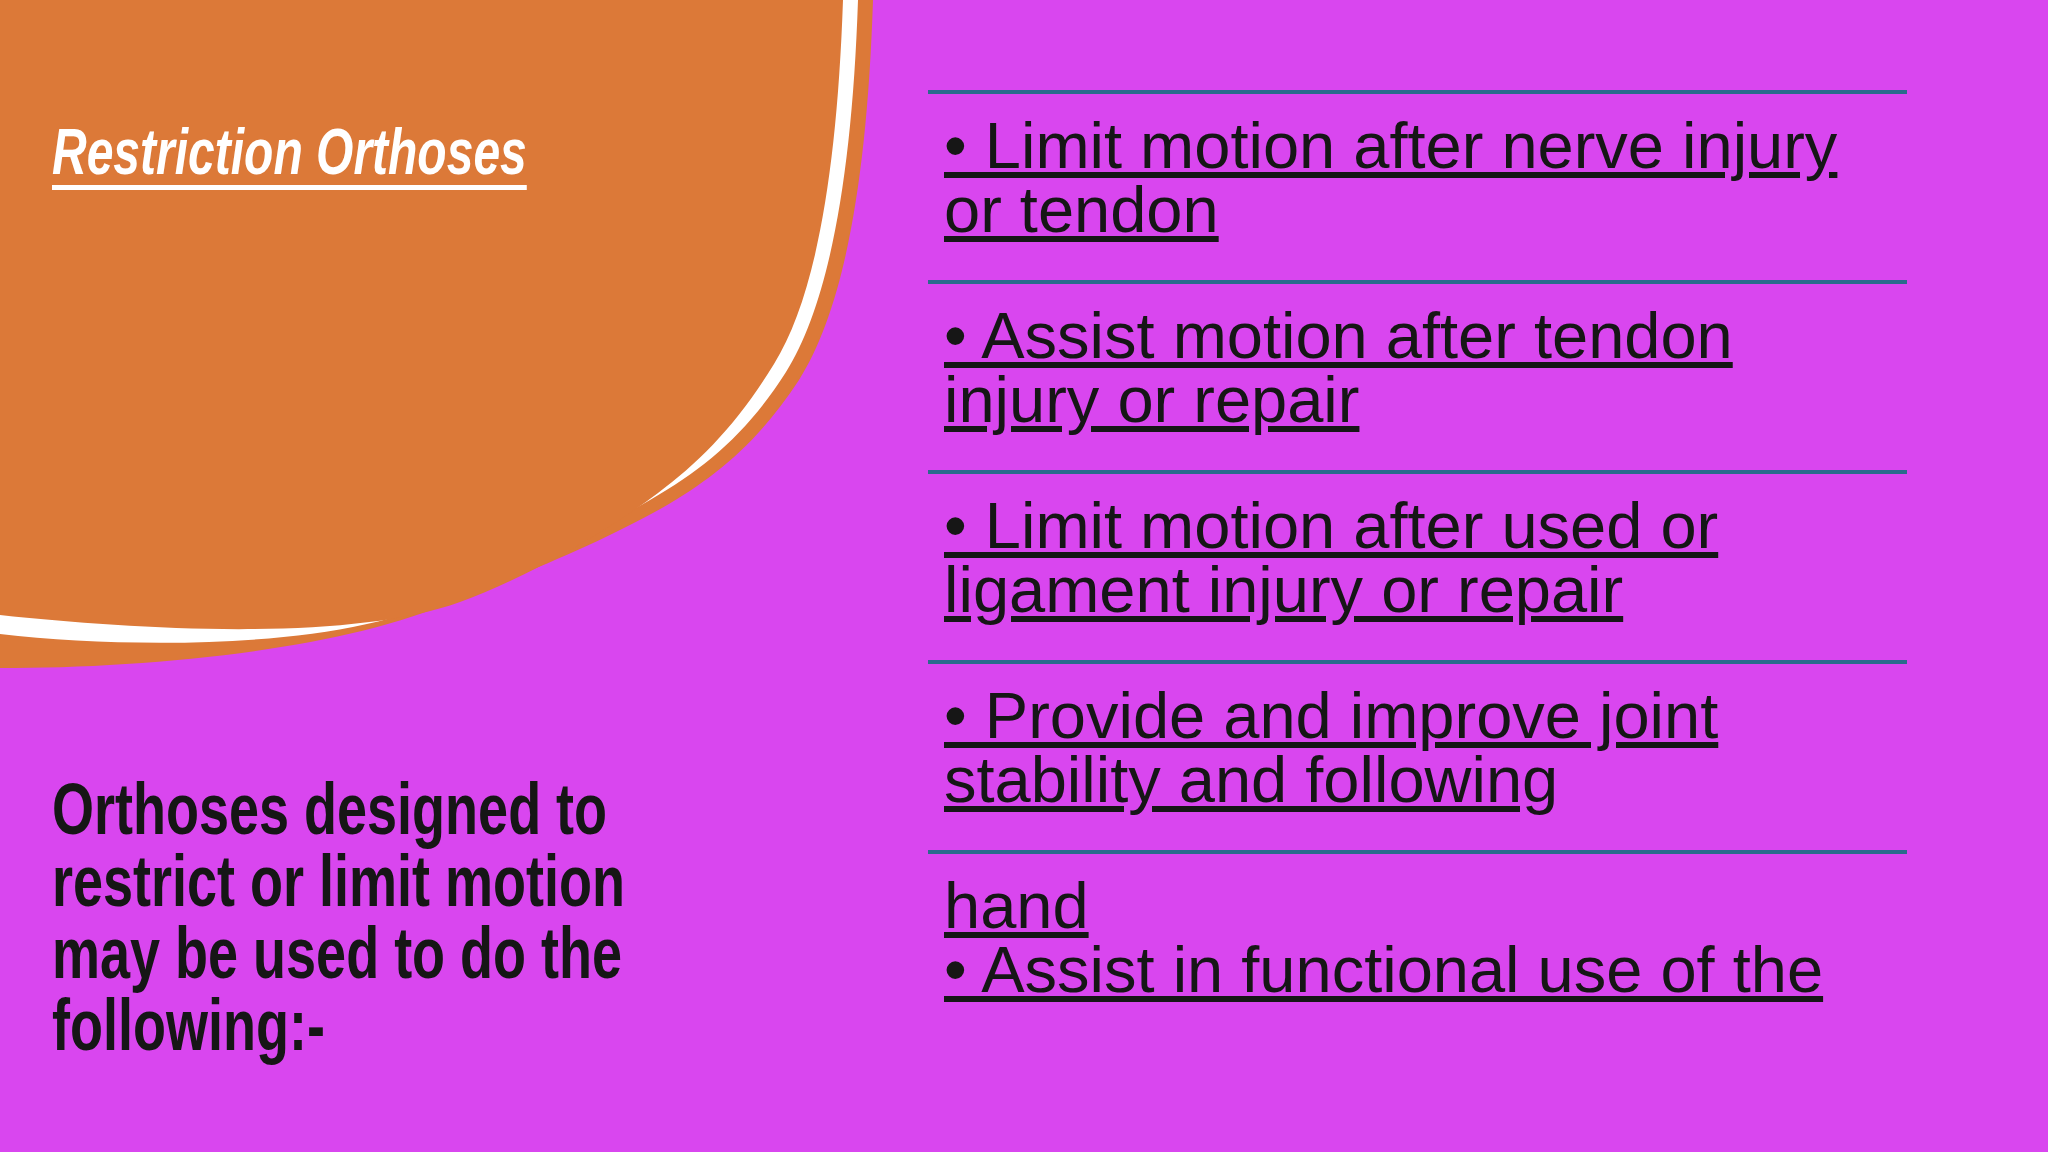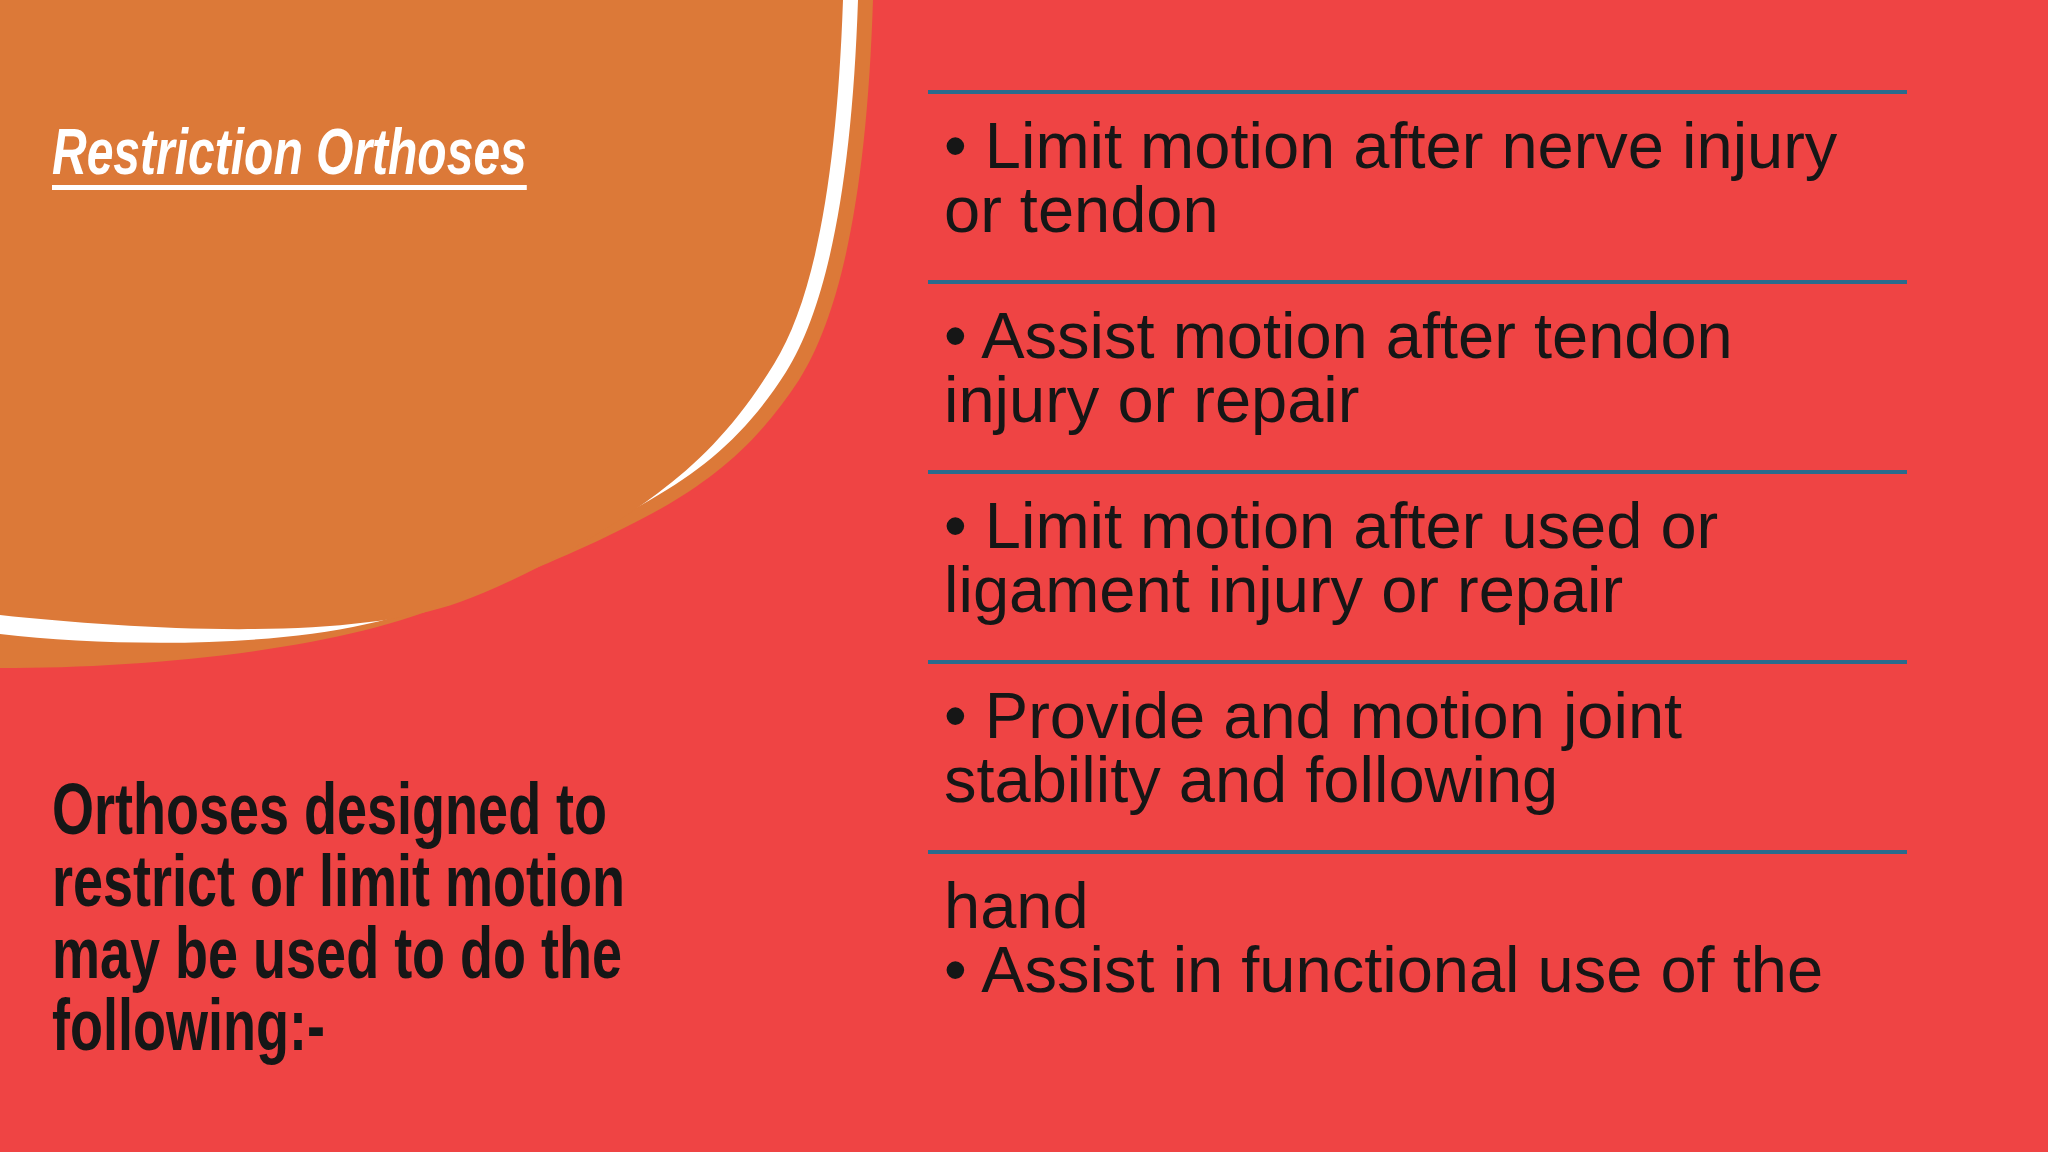--- a/index.html
+++ b/index.html
@@ -1,19 +1,19 @@
 <!DOCTYPE html>
 <html><head>
 <meta charset="utf-8">
 <style>
   html,body{margin:0;padding:0;background:#ffffff;}
   .slide{
     position:relative;
     width:2048px;height:1152px;
-    background:#ef4444;
+    background:#d946ef;
     overflow:hidden;
     font-family:"Liberation Sans", sans-serif;
   }
   .blob{
     position:absolute;left:0;top:0;width:2048px;height:1152px;
     pointer-events:none;
   }
   .title{
     position:absolute;left:52px;top:114px;margin:0;
     font:italic 700 64px/76px "Liberation Sans", sans-serif;
@@ -33,20 +33,21 @@
   }
   .intro .line{white-space:nowrap;}
   .intro .line > span{
     display:inline-block;white-space:nowrap;
     transform:scaleX(0.75);transform-origin:0 0;
   }
   .list{
     position:absolute;left:928px;top:90px;width:979px;
     color:#161616;
     font:400 65px/64px "Liberation Sans", sans-serif;
+    text-decoration:underline;
   }
   .row{
     box-sizing:border-box;
     height:190px;
     border-top:4px solid #2B6A8D;
     padding:20px 0 0 16px;
   }
   .row:last-child{height:auto;}
   .bline{white-space:nowrap;}
 </style>
@@ -79,21 +80,21 @@
     </div>
     <div class="row">
       <div class="bline">• Assist motion after tendon</div>
       <div class="bline">injury or repair</div>
     </div>
     <div class="row">
       <div class="bline">• Limit motion after used or</div>
       <div class="bline">ligament injury or repair</div>
     </div>
     <div class="row">
-      <div class="bline">• Provide and motion joint</div>
+      <div class="bline">• Provide and improve joint</div>
       <div class="bline">stability and following</div>
     </div>
     <div class="row">
       <div class="bline">hand</div>
       <div class="bline">• Assist in functional use of the</div>
     </div>
   </div>
 
 </div>
 

